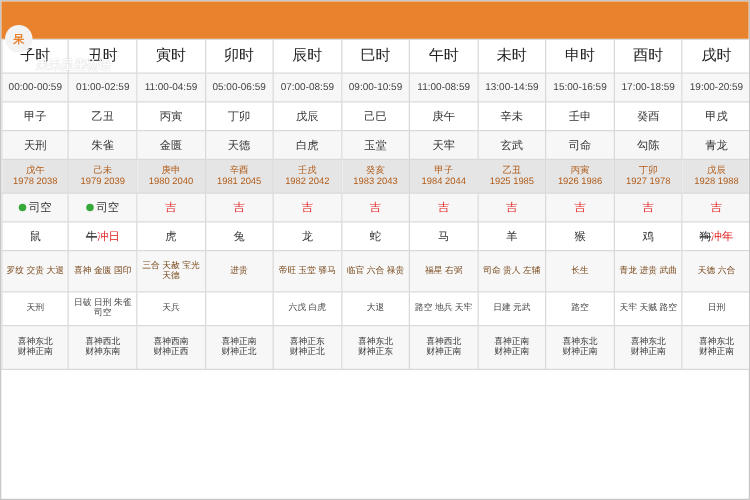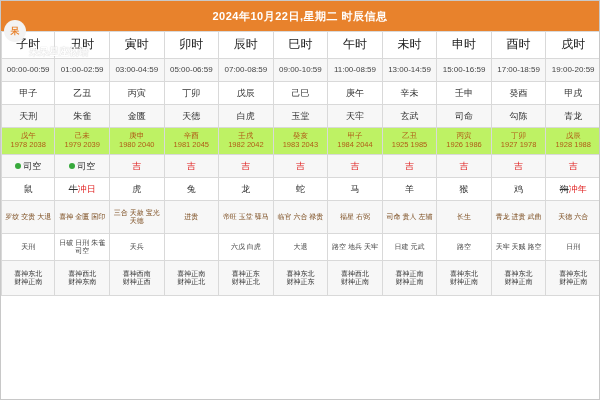--- a/index.html
+++ b/index.html
@@ -104,21 +104,21 @@
   }
   tr.row-shen td {
     height: 22px;
     font-size: 9px;
     background: #f7f7f7;
   }
   tr.row-nums td {
     height: 26px;
     font-size: 7.5px;
     color: #b05a16;
-    background: #bef264;
+    background: #e5e5e5;
   }
   tr.row-nums td span { display: block; }
   tr.row-kong td {
     height: 22px;
     font-size: 9px;
     background: #f7f7f7;
     margin-left: 44px;
   }
   tr.row-chong td {
     height: 22px;
@@ -175,21 +175,20 @@
 </head>
 <body>
 
 <div id="page">
 
   <div class="header">
     <div class="logo">
       <div class="logo-mark">呆</div>
       <div class="logo-text">呆呆星座物语</div>
     </div>
-    <div class="header-title">2024年10月22日,星期二 时辰信息</div>
   </div>
 
   <table class="grid">
     <colgroup>
       <col class="c0">
         <col class="cx">
         <col class="cx">
         <col class="cx">
         <col class="cx">
         <col class="cx">
@@ -209,21 +208,21 @@
           <th>巳时</th>
           <th>午时</th>
           <th>未时</th>
           <th>申时</th>
           <th>酉时</th>
           <th>戌时</th>
         </tr>
       <tr class="row-range" id="row-ranges">
           <td>00:00-00:59</td>
           <td>01:00-02:59</td>
-          <td>03:00-04:59</td>
+          <td>11:00-04:59</td>
           <td>05:00-06:59</td>
           <td>07:00-08:59</td>
           <td>09:00-10:59</td>
           <td>11:00-08:59</td>
           <td>13:00-14:59</td>
           <td>15:00-16:59</td>
           <td>17:00-18:59</td>
           <td>19:00-20:59</td>
         </tr>
       <tr class="row-ganzhi" id="row-ganzhi">

